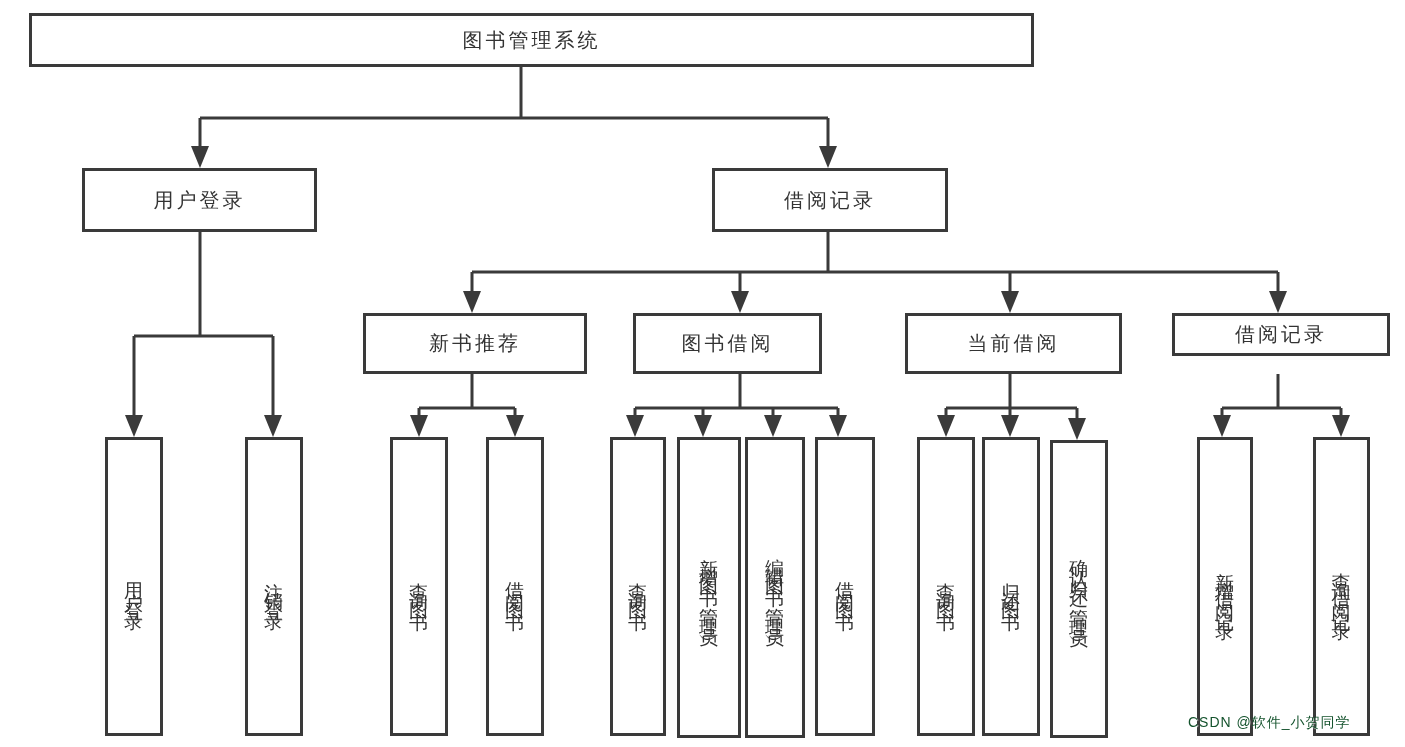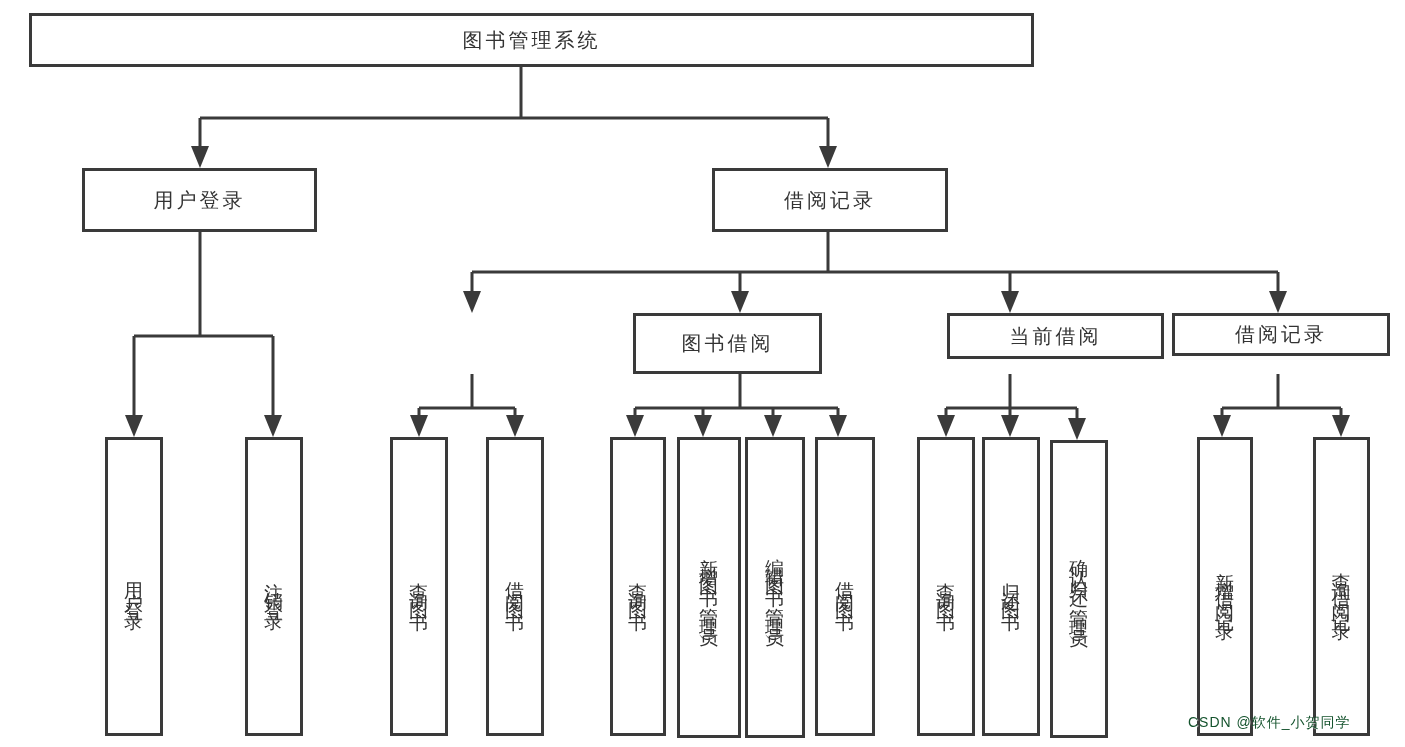--- a/index.html
+++ b/index.html
@@ -69,22 +69,23 @@
       <polygon points="1213,415 1231,415 1222,437"></polygon>
       <polygon points="1332,415 1350,415 1341,437"></polygon>
     </g>
   </svg>
 
   <div class="node h" style="left:29px;top:13px;width:1005px;height:54px">图书管理系统</div>
 
   <div class="node h" style="left:82px;top:168px;width:235px;height:64px">用户登录</div>
   <div class="node h" style="left:712px;top:168px;width:236px;height:64px">借阅记录</div>
 
+  <div class="node h" style="left:363px;top:313px;width:224px;height:61px">新书推荐</div>
   <div class="node h" style="left:633px;top:313px;width:189px;height:61px">图书借阅</div>
-  <div class="node h" style="left:947px;top:313px;width:217px;height:46px">当前借阅</div>
+  <div class="node h" style="left:905px;top:313px;width:217px;height:61px">当前借阅</div>
   <div class="node h" style="left:1172px;top:313px;width:218px;height:43px">借阅记录</div>
 
   <div class="node v" style="left:105px;top:437px;width:58px;height:299px">用户登录</div>
   <div class="node v" style="left:245px;top:437px;width:58px;height:299px">注销登录</div>
 
   <div class="node v" style="left:390px;top:437px;width:58px;height:299px">查询图书</div>
   <div class="node v" style="left:486px;top:437px;width:58px;height:299px">借阅图书</div>
 
   <div class="node v" style="left:610px;top:437px;width:56px;height:299px">查询图书</div>
   <div class="node v" style="left:677px;top:437px;width:64px;height:301px">新增图书（管理员）</div>

